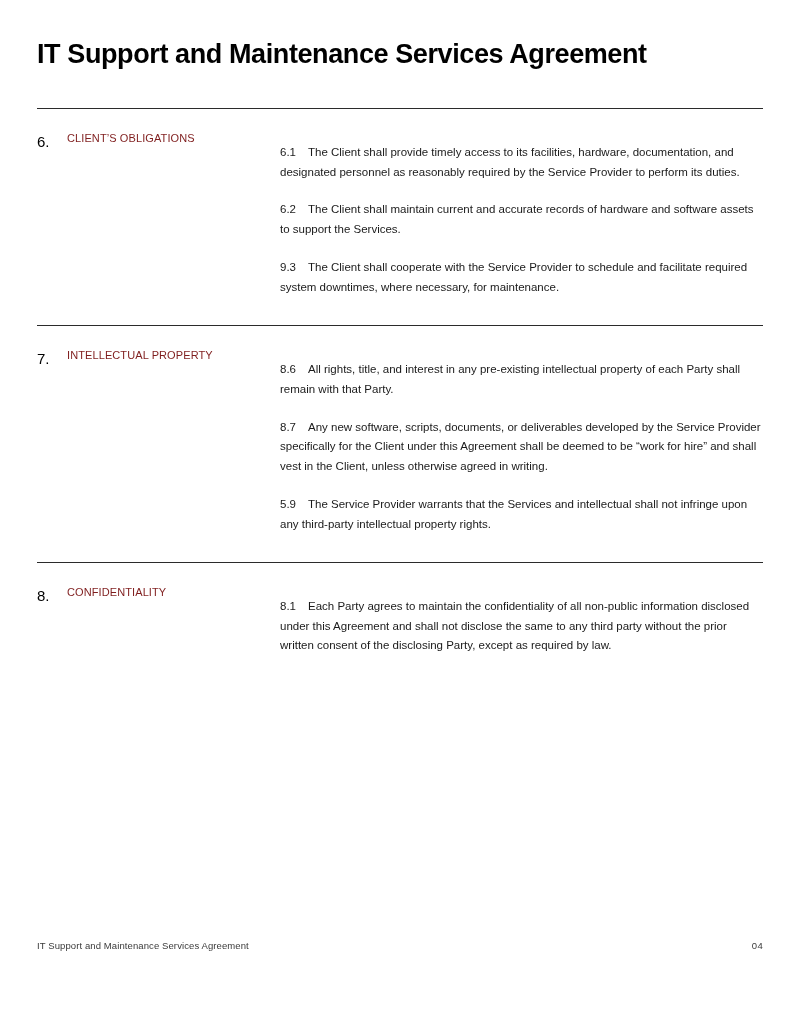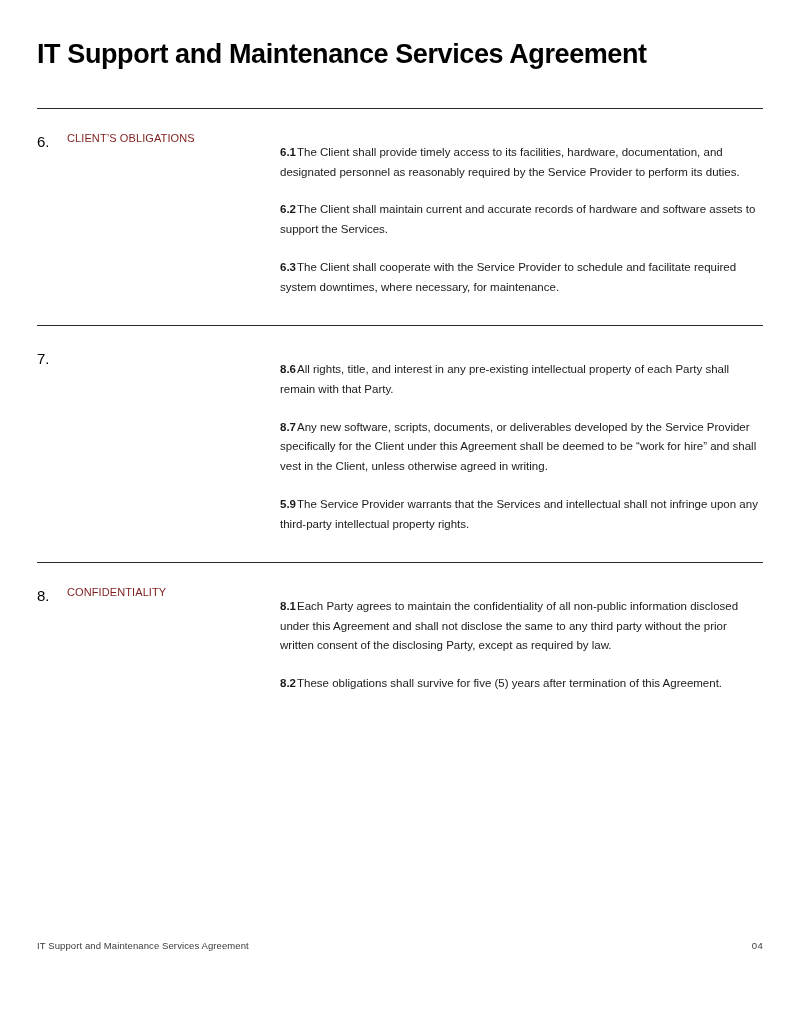--- a/index.html
+++ b/index.html
@@ -68,22 +68,22 @@
     font-size: 11.5px;
     line-height: 1.72;
     color: #1a1a1a;
     margin-bottom: 18px;
     text-align: left;
   }
   .clause:last-child {
     margin-bottom: 0;
   }
   .clause-num {
-    font-weight: bold;
-    margin-right: 1px;
+    font-weight: normal;
+    margin-right: 12px;
   }
   .footer {
     position: absolute;
     left: 37px;
     right: 37px;
     bottom: 22px;
     display: flex;
     align-items: center;
     justify-content: space-between;
     font-size: 9.5px;
@@ -111,28 +111,29 @@
         <div class="section-title">CLIENT’S OBLIGATIONS</div>
       </div>
       <div class="section-body">
         <p class="clause">
           <span class="clause-num">6.1</span><span>The Client shall provide timely access to its facilities, hardware, documentation, and designated personnel as reasonably required by the Service Provider to perform its duties.</span>
         </p>
         <p class="clause">
           <span class="clause-num">6.2</span><span>The Client shall maintain current and accurate records of hardware and software assets to support the Services.</span>
         </p>
         <p class="clause">
-          <span class="clause-num">6.3</span><span>The Client shall cooperate with the Service Provider to schedule and facilitate required system downtimes, where necessary, for maintenance.</span>
+          <span class="clause-num">9.3</span><span>The Client shall cooperate with the Service Provider to schedule and facilitate required system downtimes, where necessary, for maintenance.</span>
         </p>
       </div>
     </div>
 
     <div class="section">
       <div class="section-head">
         <div class="section-number">7.</div>
+        <div class="section-title">INTELLECTUAL PROPERTY</div>
       </div>
       <div class="section-body">
         <p class="clause">
           <span class="clause-num">8.6</span><span>All rights, title, and interest in any pre-existing intellectual property of each Party shall remain with that Party.</span>
         </p>
         <p class="clause">
           <span class="clause-num">8.7</span><span>Any new software, scripts, documents, or deliverables developed by the Service Provider specifically for the Client under this Agreement shall be deemed to be “work for hire” and shall vest in the Client, unless otherwise agreed in writing.</span>
         </p>
         <p class="clause">
           <span class="clause-num">5.9</span><span>The Service Provider warrants that the Services and intellectual shall not infringe upon any third-party intellectual property rights.</span>
@@ -142,23 +143,20 @@
 
     <div class="section">
       <div class="section-head">
         <div class="section-number">8.</div>
         <div class="section-title">CONFIDENTIALITY</div>
       </div>
       <div class="section-body">
         <p class="clause">
           <span class="clause-num">8.1</span><span>Each Party agrees to maintain the confidentiality of all non-public information disclosed under this Agreement and shall not disclose the same to any third party without the prior written consent of the disclosing Party, except as required by law.</span>
         </p>
-        <p class="clause">
-          <span class="clause-num">8.2</span><span>These obligations shall survive for five (5) years after termination of this Agreement.</span>
-        </p>
       </div>
     </div>
 
   </div>
 
   <div class="footer">
     <div class="footer-left">IT Support and Maintenance Services Agreement</div>
     <div class="footer-right">04</div>
   </div>
 

